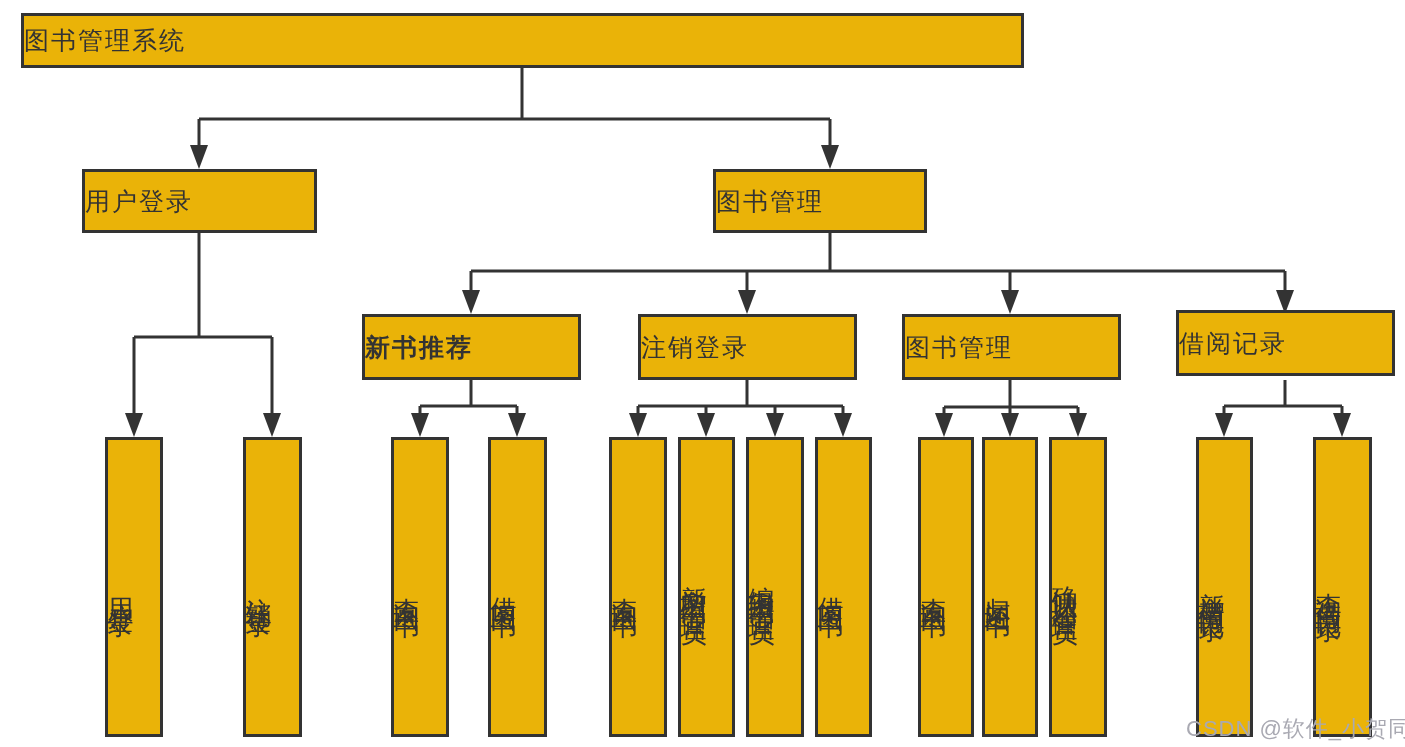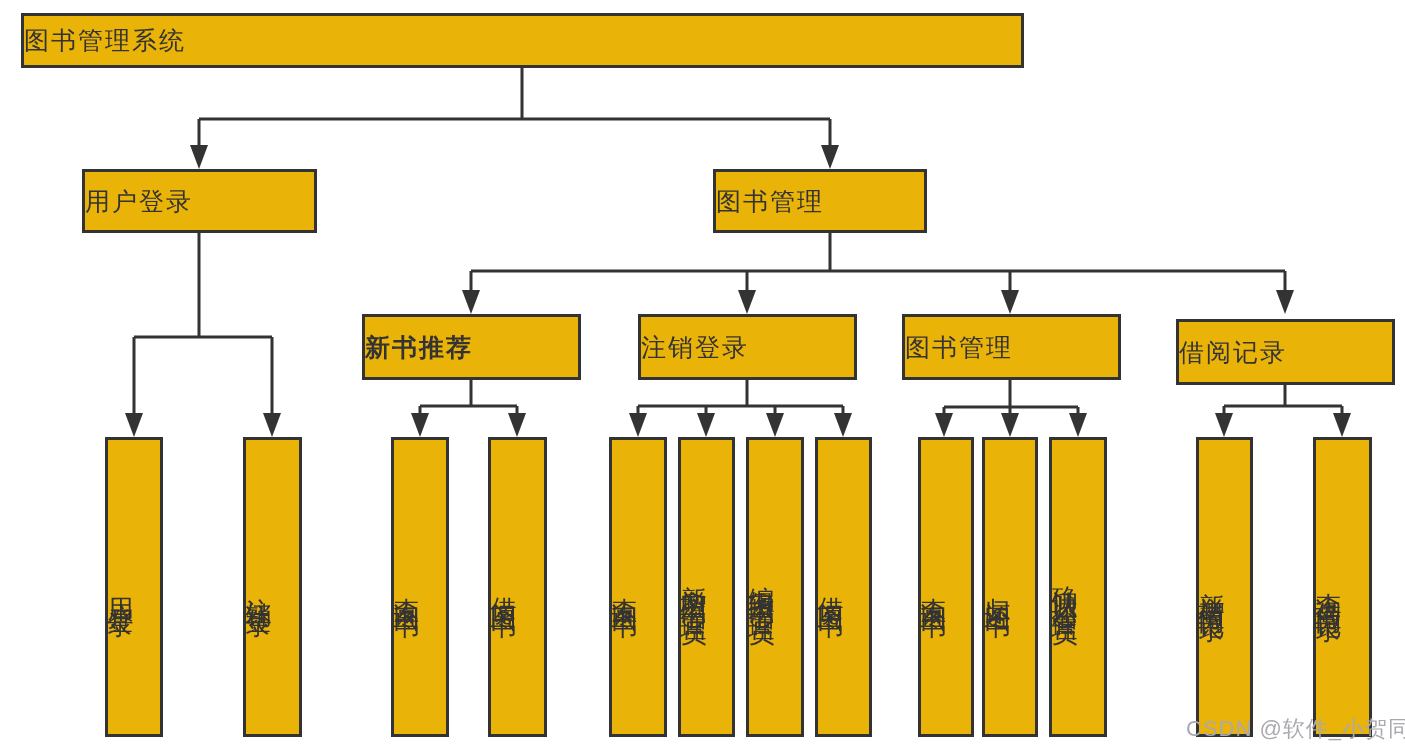--- a/index.html
+++ b/index.html
@@ -115,21 +115,21 @@
 
   <div class="node hnode" style="left:362px; top:314px; width:219px; height:66px;font-weight:bold;">
     <span>新书推荐</span>
   </div>
   <div class="node hnode" style="left:638px; top:314px; width:219px; height:66px;">
     <span>注销登录</span>
   </div>
   <div class="node hnode" style="left:902px; top:314px; width:219px; height:66px;">
     <span>图书管理</span>
   </div>
-  <div class="node hnode" style="left:1176px; top:319px; width:219px; height:66px;">
+  <div class="node hnode" style="left:1176px; top:310px; width:219px; height:66px;">
     <span>借阅记录</span>
   </div>
 
   <div class="node vnode" style="left:105px; top:437px; width:58px; height:300px;">
     <span>用户登录</span>
   </div>
   <div class="node vnode" style="left:243px; top:437px; width:59px; height:300px;">
     <span>注销登录</span>
   </div>
 

